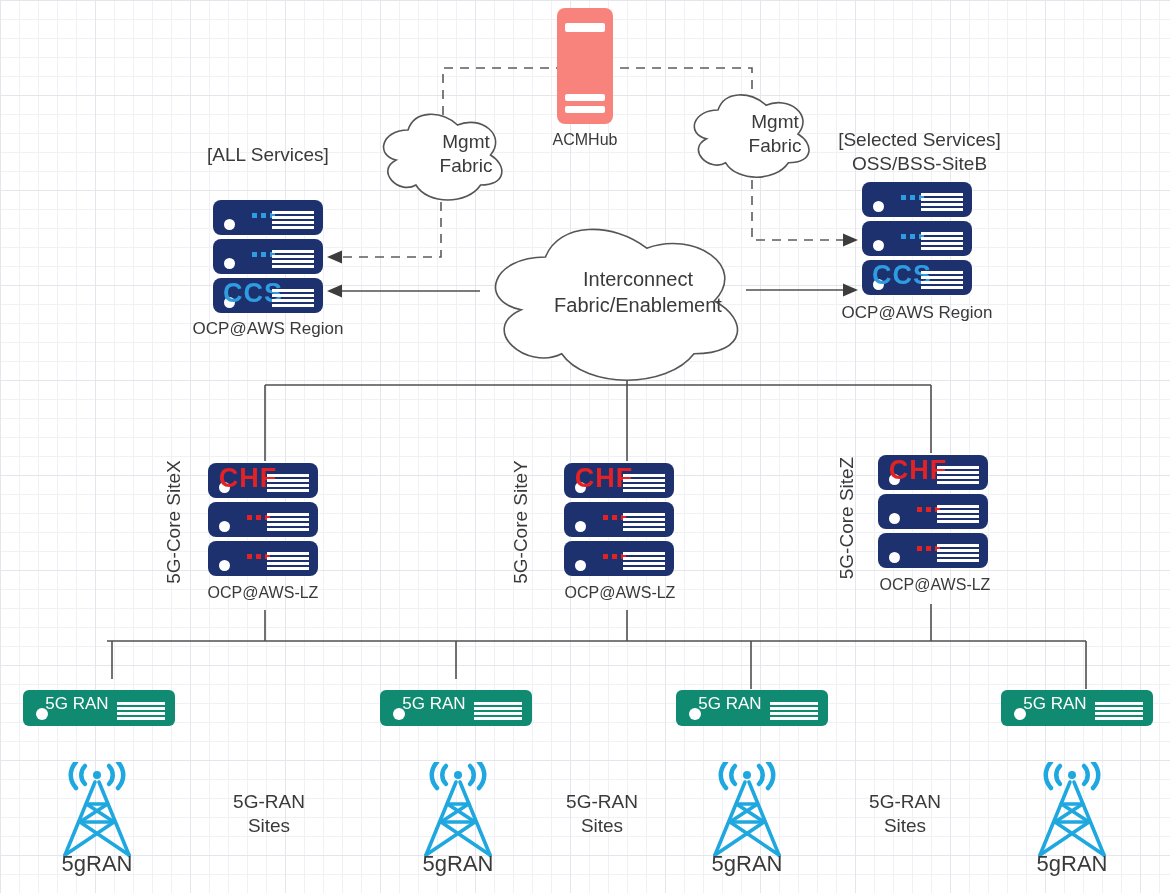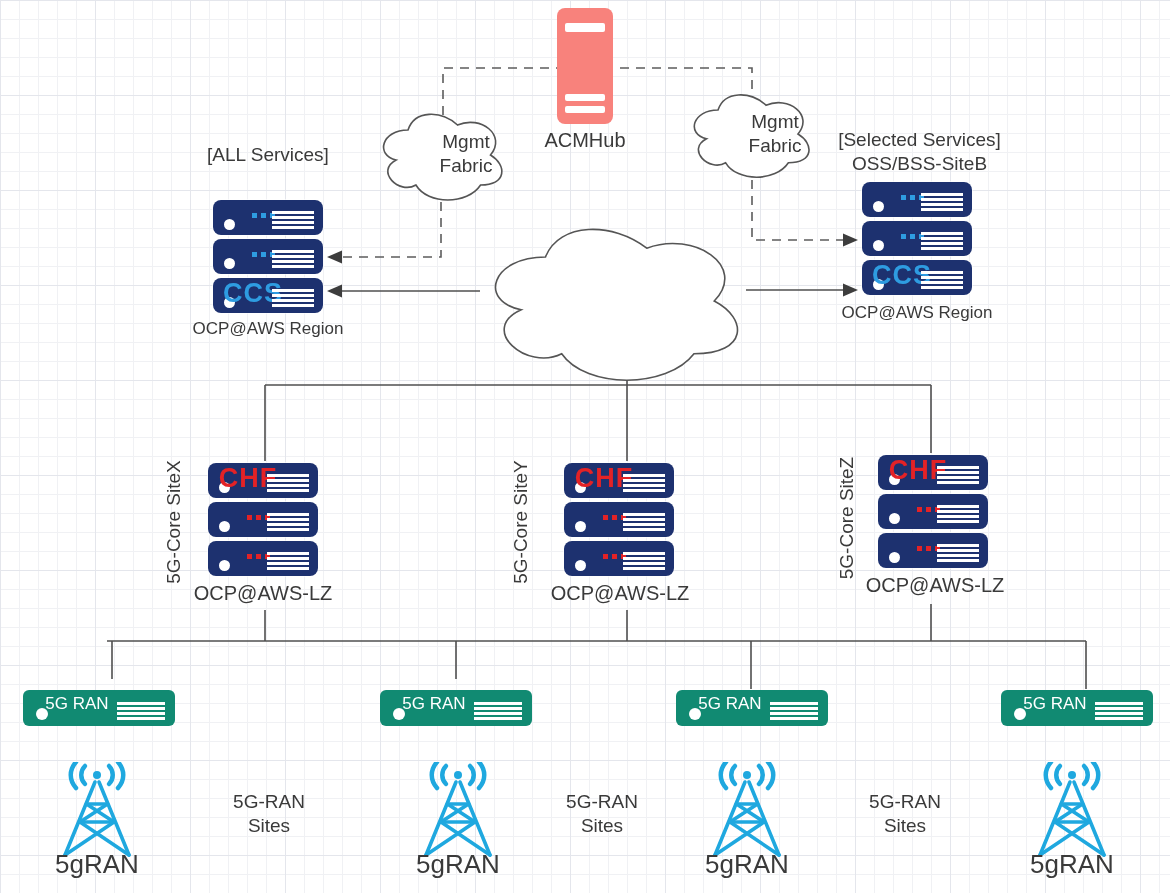--- a/index.html
+++ b/index.html
@@ -32,23 +32,23 @@
   .badge{position:absolute;top:-2px;left:0;right:30px;text-align:center;
     font-size:27px;font-weight:bold;letter-spacing:1px;line-height:35px;}
   .badge.ccs{color:#2e9ce1;}
   .badge.chf{color:#e32226;}
   .ranlbl{position:absolute;top:3px;left:0;right:44px;text-align:center;color:#fff;font-size:17px;line-height:22px;}
   .vlabel{position:absolute;z-index:4;width:160px;height:24px;font-size:19px;text-align:center;transform:rotate(-90deg);}
   .hub{position:absolute;left:557px;top:8px;width:56px;height:116px;border-radius:8px;background:#f8827c;z-index:3;}
   .hub .bar{position:absolute;left:8px;width:40px;background:#fff;border-radius:2px;}
   .cloudtext{z-index:4;padding-left:25px;}
   .small{font-size:17px;line-height:21px;}
-  .mid{font-size:20px;line-height:22px;}
+  .mid{font-size:16px;line-height:22px;}
   .big{font-size:20px;line-height:26px;}
-  .towerlbl{font-size:26px;line-height:26px;}
+  .towerlbl{font-size:22px;line-height:26px;}
 </style>
 </head>
 <body>
 
 <div id="canvas">
 
   <svg id="edges" width="1170" height="893" viewBox="0 0 1170 893">
     <g stroke="#5c5c5c" stroke-width="1.6" fill="none" stroke-dasharray="9 7">
       <path d="M443 131 L443 68 L752 68 L752 90"></path>
       <path d="M441 202 L441 257 L341 257"></path>
@@ -98,20 +98,24 @@
     <path d="M50,30 C10,30 0,60 32,66 C0,79.2 36,108 62,96 C80,120 140,120 160,96 C200,96 200,72 175,60 C200,36 160,12 125,24 C100,6 60,6 50,30 Z" fill="#ffffff" stroke="#555" stroke-width="1.6" vector-effect="non-scaling-stroke"></path>
   </svg>
   <div class="lbl cloudtext" style="left:686px;top:110px;width:128px">
     <div>Mgmt</div>
     <div>Fabric</div>
   </div>
 
   <svg class="cloud" style="left:478px;top:213px" width="270" height="176" viewBox="0 0 200 120" preserveAspectRatio="none">
     <path d="M50,30 C10,30 0,60 32,66 C0,79.2 36,108 62,96 C80,120 140,120 160,96 C200,96 200,72 175,60 C200,36 160,12 125,24 C100,6 60,6 50,30 Z" fill="#ffffff" stroke="#555" stroke-width="1.6" vector-effect="non-scaling-stroke"></path>
   </svg>
+  <div class="lbl cloudtext big" style="left:498px;top:266px;width:230px">
+    <div>Interconnect</div>
+    <div>Fabric/Enablement</div>
+  </div>
 
   <div class="lbl" style="left:158px;top:143px;width:220px">
     <div>[ALL Services]</div>
   </div>
   <div class="node srv" style="left:213px;top:200px">
     <span class="dot"></span>
     <span class="dots blue"></span>
     <span class="grill"></span>
   </div>
   <div class="node srv" style="left:213px;top:239px">

